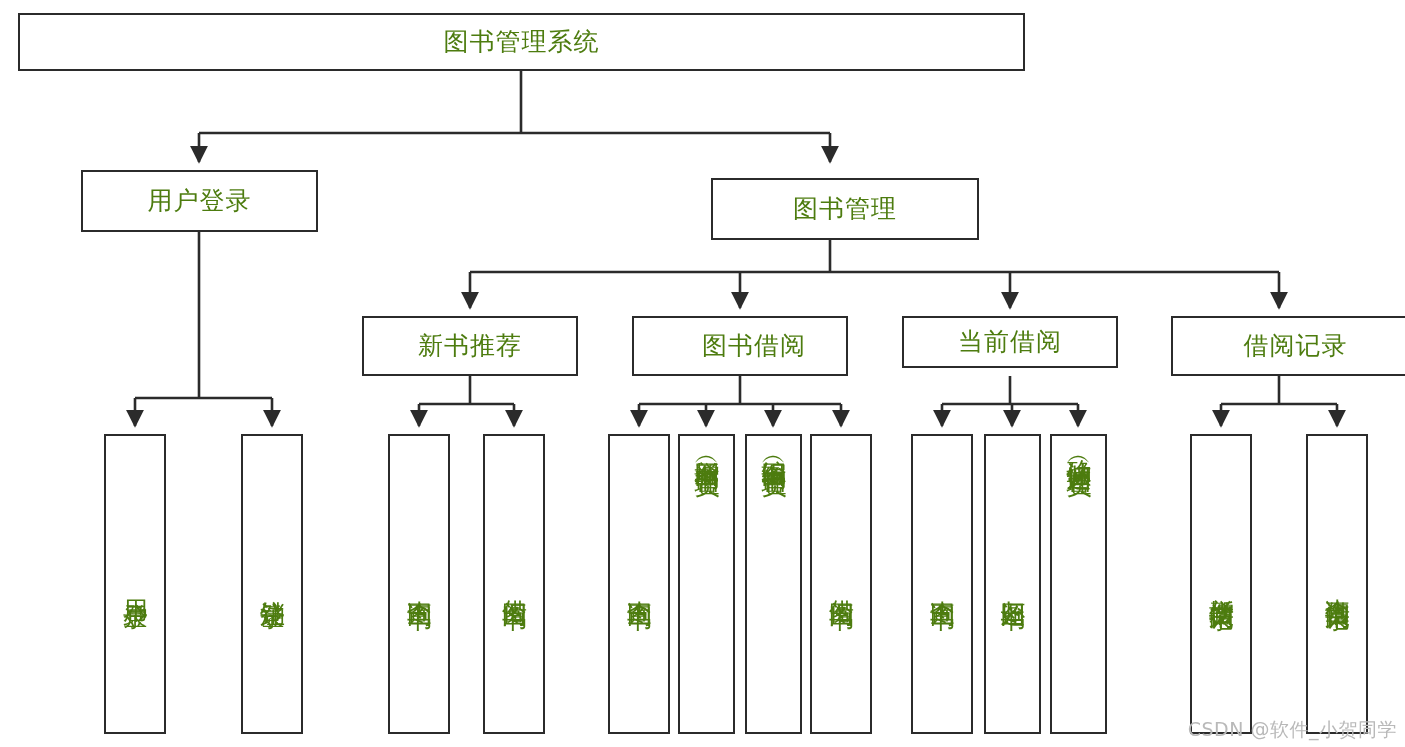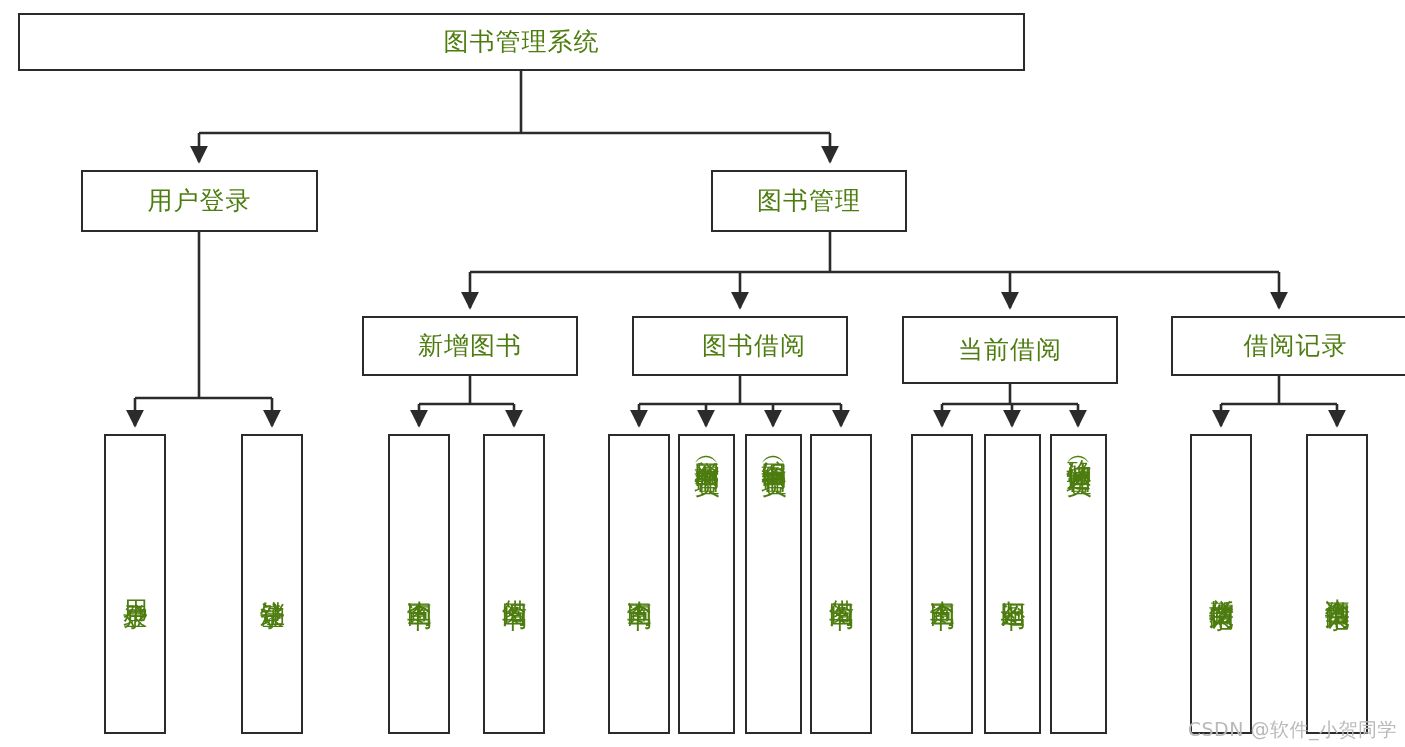--- a/index.html
+++ b/index.html
@@ -126,31 +126,31 @@
     </g>
   </svg>
 
   <div class="node root horiz" style="left:18px; top:13px; width:1007px; height:58px;">
     <span class="htext">图书管理系统</span>
   </div>
 
   <div class="node horiz" style="left:81px; top:170px; width:237px; height:62px;">
     <span class="htext">用户登录</span>
   </div>
-  <div class="node horiz" style="left:711px; top:170px; width:196px; height:62px;">
+  <div class="node horiz" style="left:711px; top:178px; width:268px; height:62px;">
     <span class="htext">图书管理</span>
   </div>
 
   <div class="node horiz" style="left:362px; top:316px; width:216px; height:60px;">
-    <span class="htext">新增图书</span>
+    <span class="htext">新书推荐</span>
   </div>
   <div class="node horiz" style="left:632px; top:316px; width:216px; height:60px;padding-left:28px;">
     <span class="htext">图书借阅</span>
   </div>
-  <div class="node horiz" style="left:902px; top:316px; width:216px; height:68px;">
+  <div class="node horiz" style="left:902px; top:316px; width:216px; height:52px;">
     <span class="htext">当前借阅</span>
   </div>
   <div class="node horiz" style="left:1171px; top:316px; width:249px; height:60px;">
     <span class="htext">借阅记录</span>
   </div>
 
   <div class="node leaf" style="left:104px; top:434px; width:62px; height:300px;">
     <span class="vtext">用户登录</span>
   </div>
   <div class="node leaf" style="left:241px; top:434px; width:62px; height:300px;">

